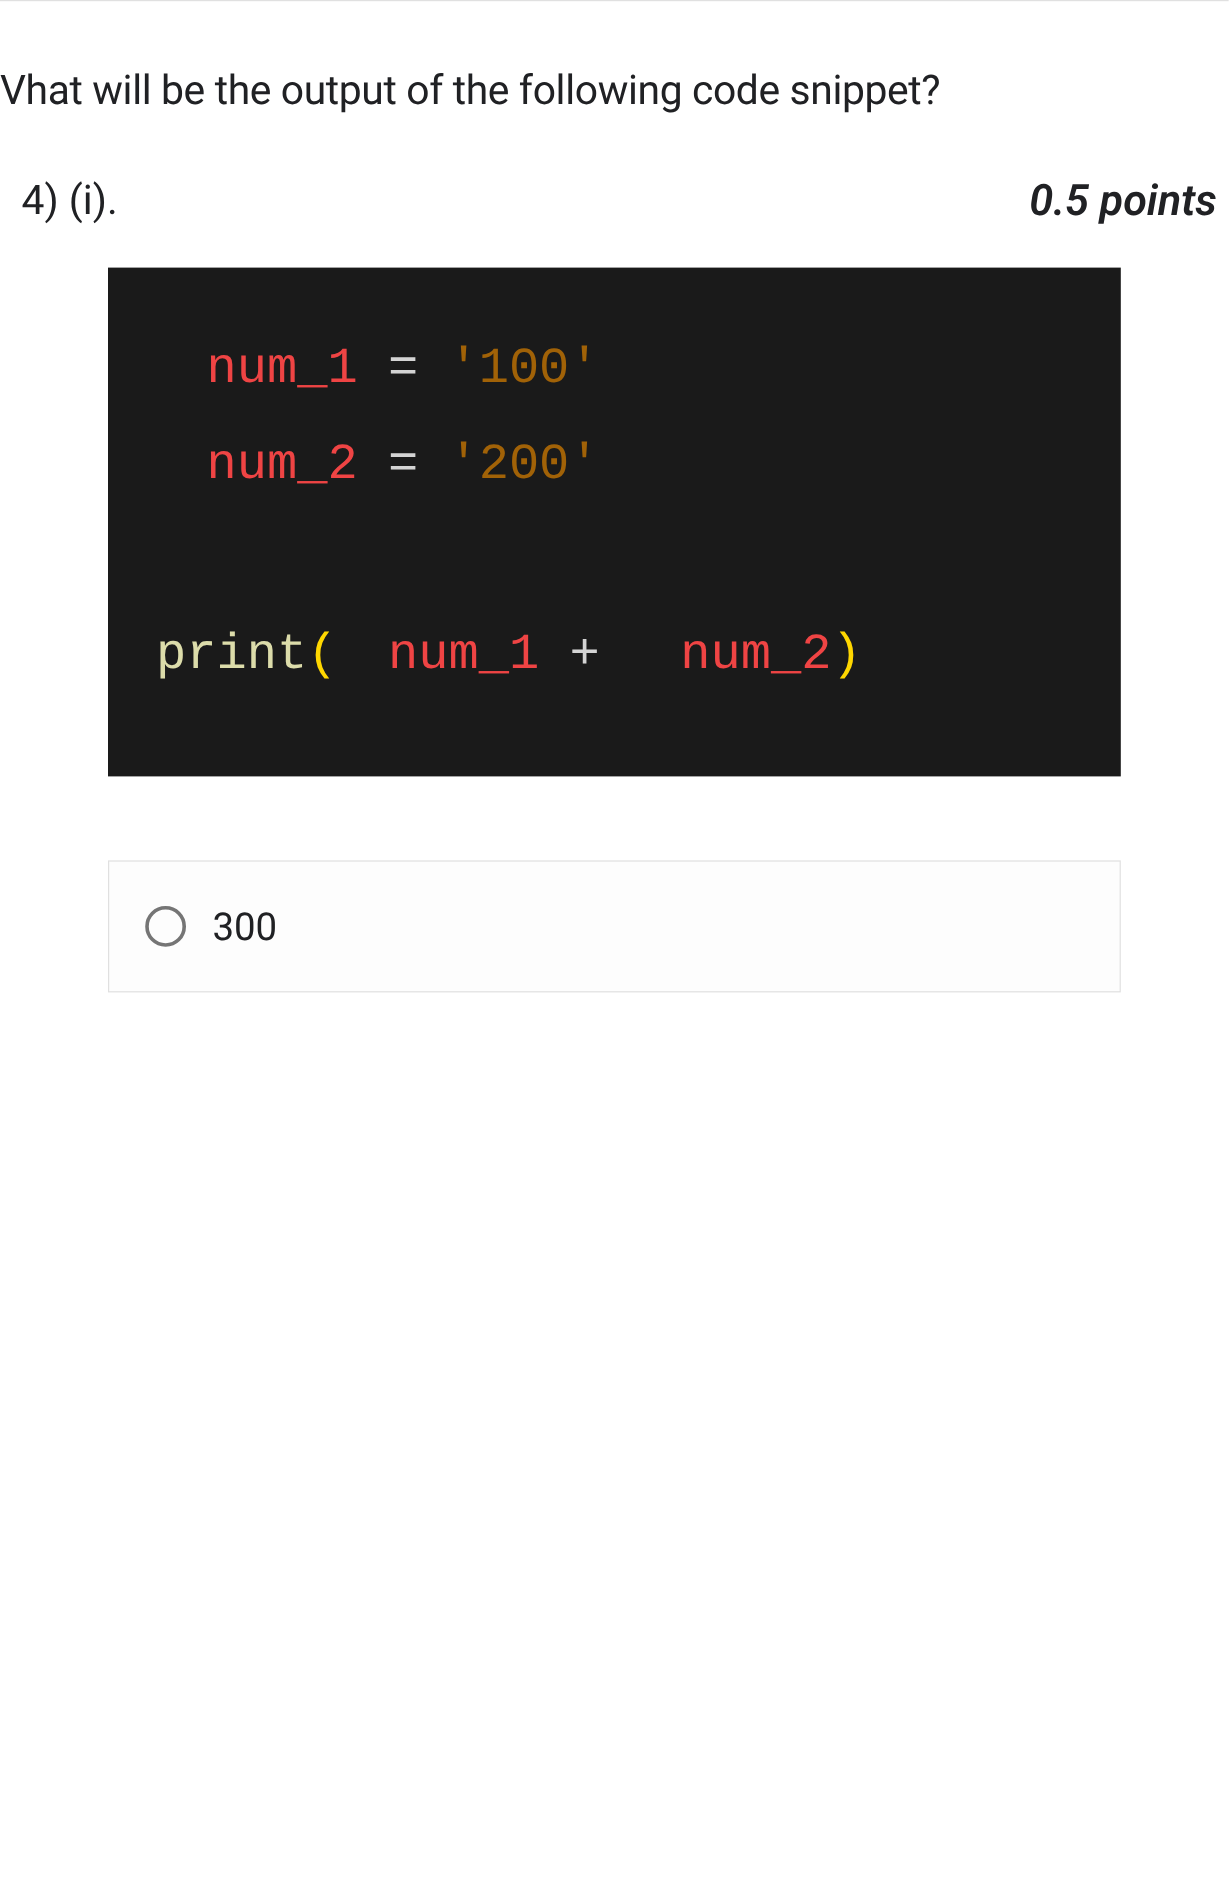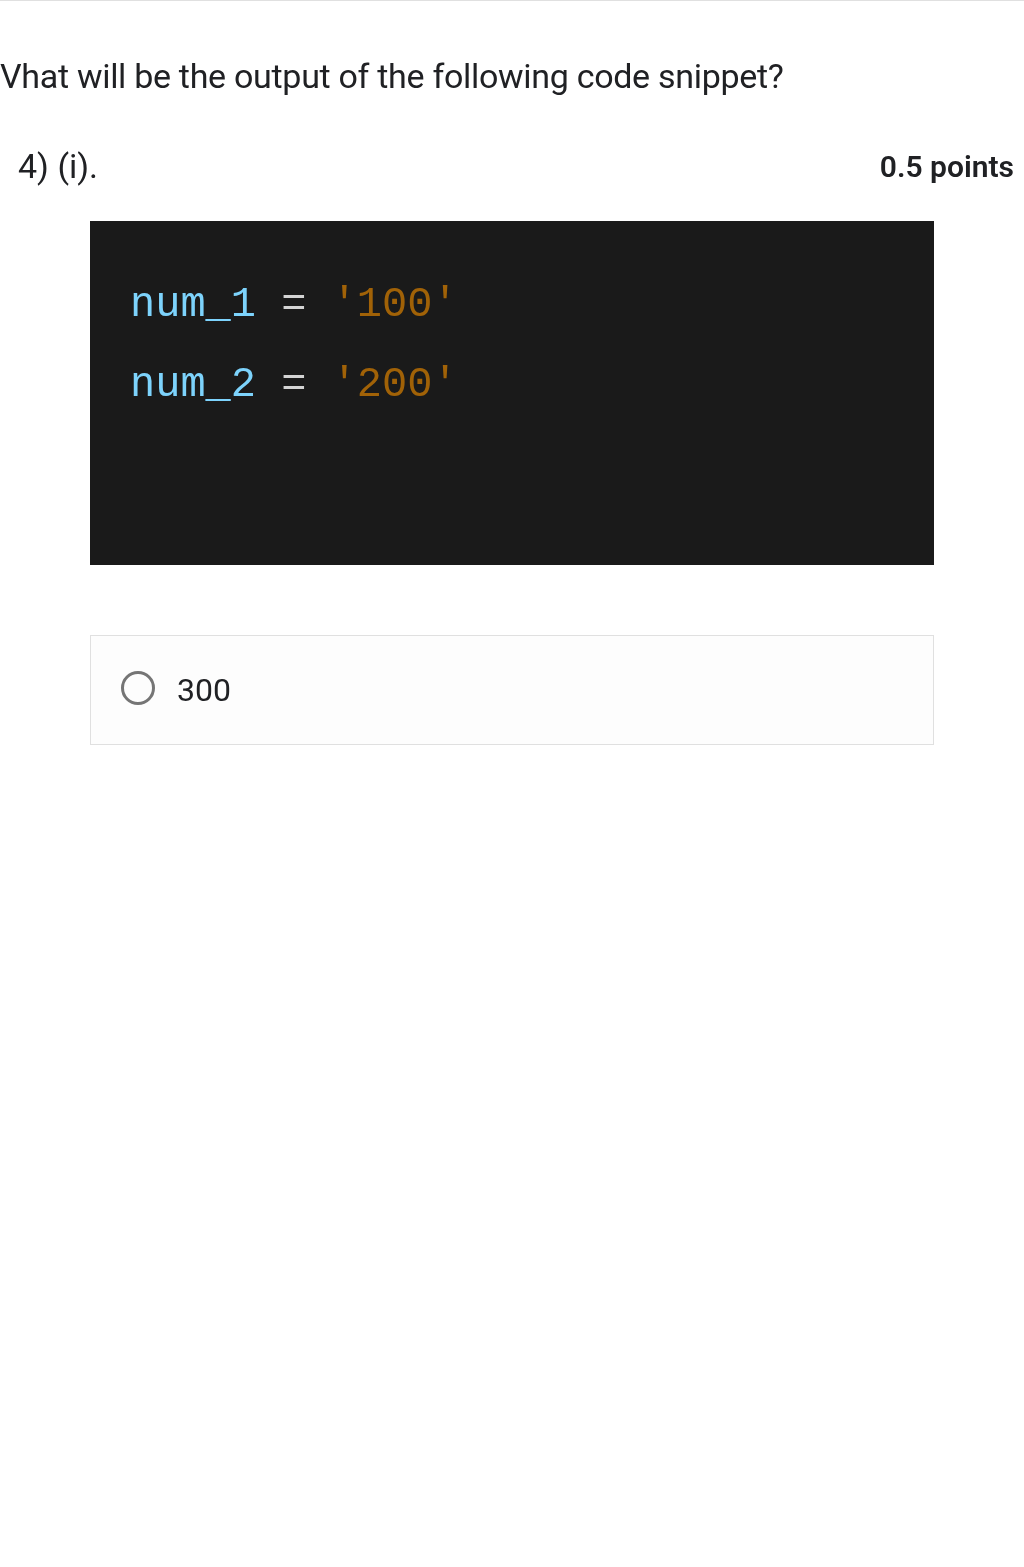--- a/index.html
+++ b/index.html
@@ -35,50 +35,52 @@
       align-items: center;
       padding: 0 10px 0 18px;
       margin-bottom: 35px;
     }
     .question-number {
       font-size: 34px;
       font-weight: 400;
       color: #202124;
     }
     .question-points {
-      font-size: 30px;
+      font-size: 36px;
+      font-style: italic;
       font-weight: 600;
       color: #202124;
     }
     .code-block {
       background: #1a1a1a;
       margin: 0 90px 0 90px;
       padding: 45px 40px 60px 40px;
       font-family: "Consolas", "Monaco", "Courier New", monospace;
       font-size: 42px;
       line-height: 1.9;
       color: #d4d4d4;
       margin-bottom: 70px;
     }
     .code-line {
       white-space: pre;
     }
-    .cb-var { color: #7dd3fc; }
+    .cb-var { color: #ef4444; margin-left: 42px; }
     .cb-op { color: #d4d4d4; }
     .cb-str { color: #a16207; }
     .cb-func { color: #dcdcaa; }
     .cb-paren { color: #ffd700; }
     .options {
       padding: 0 90px 0 90px;
     }
     .option {
       border: 1px solid #e0e0e0;
       padding: 35px 30px;
       margin-bottom: 12px;
       display: flex;
+      align-items: center;
       gap: 22px;
       cursor: pointer;
       background: #fdfdfd;
     }
     .radio-circle {
       width: 34px;
       height: 34px;
       border: 3px solid #757575;
       border-radius: 50%;
       flex-shrink: 0;
@@ -100,20 +102,21 @@
 
   <div class="question-meta">
     <span class="question-number">4) (i).</span>
     <span class="question-points">0.5 points</span>
   </div>
 
   <div class="code-block">
     <div class="code-line"><span class="cb-var">num_1</span><span class="cb-op"> = </span><span class="cb-str">'100'</span></div>
     <div class="code-line"><span class="cb-var">num_2</span><span class="cb-op"> = </span><span class="cb-str">'200'</span></div>
     <div class="code-line">&nbsp;</div>
+    <div class="code-line"><span class="cb-func">print</span><span class="cb-paren">(</span><span class="cb-var">num_1</span><span class="cb-op"> + </span><span class="cb-var">num_2</span><span class="cb-paren">)</span></div>
   </div>
 
   <div class="options">
     <div class="option">
       <span class="radio-circle"></span>
       <span class="option-label">300</span>
     </div>
   </div>
 
 </div>

